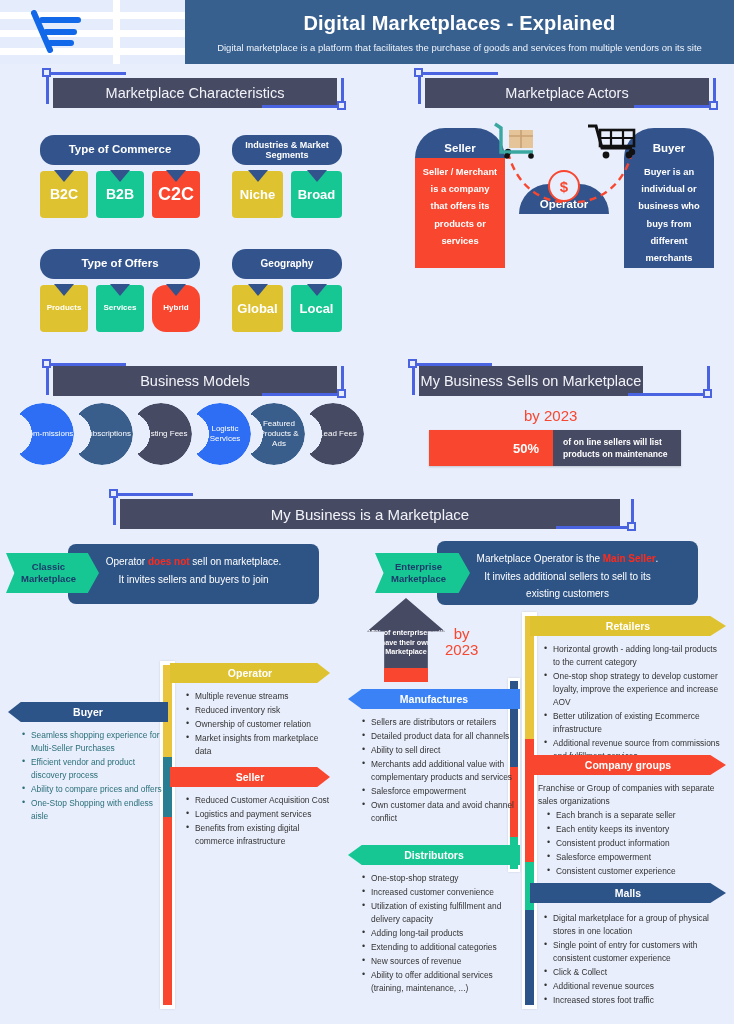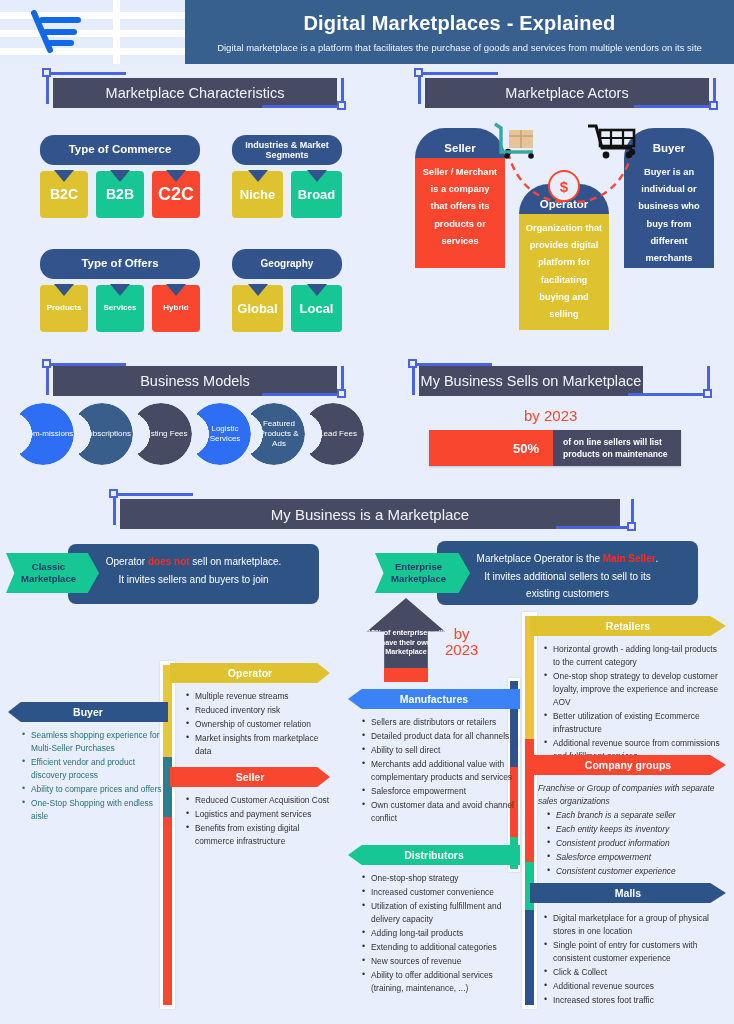--- a/index.html
+++ b/index.html
@@ -249,21 +249,21 @@
   <div class="grp-head">Type of Offers</div>
   <div class="grp-items" style="gap:8px; margin-top:6px;">
     <div class="chip" style="width:48px;height:47px;background:#dfc230;font-size:8px;">
       <span class="notch"></span>
       <span>Products</span>
       </div>
     <div class="chip" style="width:48px;height:47px;background:#17c793;font-size:8px;">
       <span class="notch"></span>
       <span>Services</span>
       </div>
-    <div class="chip" style="width:48px;height:47px;background:#f9462f;font-size:8px;">
+    <div class="chip" style="width:48px;height:47px;background:#f9462f;font-size:8px;border-radius:14px;">
       <span class="notch"></span>
       <span>Hybrid</span>
       </div>
   </div>
 </div>
 
 <div class="grp" style="left:232px; top:249px; width:110px;">
   <div class="grp-head small" style="font-size:10px;">Geography</div>
   <div class="grp-items" style="gap:8px; margin-top:6px;">
     <div class="chip" style="width:51px;height:47px;background:#dfc230;font-size:13px;">
@@ -277,21 +277,20 @@
   </div>
 </div>
 
 <div class="actor" style="left:415px; top:128px; width:90px;">
   <div class="actor-cap" style="height:30px;">Seller</div>
   <div class="actor-body" style="background:#f9462f; height:110px;">Seller / Merchant  is a company that offers its products or services</div>
 </div>
 
 <div class="actor" style="left:519px; top:184px; width:90px;">
   <div class="actor-cap" style="height:30px;">Operator</div>
-  <div class="actor-body" style="background:#dfc230; height:116px;">Organization that provides digital platform for facilitating buying and selling</div>
 </div>
 
 <div class="actor" style="left:624px; top:128px; width:90px;">
   <div class="actor-cap" style="height:30px;">Buyer</div>
   <div class="actor-body" style="background:#32538c; height:110px;">Buyer is an individual or business who buys from different merchants</div>
 </div>
 
 <svg style="position:absolute;left:490px;top:140px;" width:="" width="160" height="75">
   <path d="M18 12 C26 46, 52 62, 74 62" stroke="#f9462f" stroke-width="2.4" fill="none" stroke-dasharray="7 5"></path>
   <path d="M142 12 C134 46, 108 62, 86 62" stroke="#f9462f" stroke-width="2.4" fill="none" stroke-dasharray="7 5"></path>
@@ -456,21 +455,21 @@
   <div class="plist" style="color:#333; padding-left:14px;">
     <div>Horizontal growth - adding long-tail products to the current category</div>
     <div>One-stop shop strategy to develop customer loyalty, improve the experience and increase AOV</div>
     <div>Better utilization of existing Ecommerce infrastructure</div>
     <div>Additional revenue source from commissions and fulfillment services</div>
   </div>
 </div>
 
 <div class="panel" style="left:530px; top:755px; width:196px;">
   <div class="ptag right" style="background:#f9462f;">Company groups</div>
-  <div class="plist" style="color:#333; padding-left:8px;font-style:italic;">
+  <div class="plist" style="color:#333; padding-left:8px;">
     <div class="nob">Franchise or Group of companies with separate sales organizations</div>
     <div class="sub">Each branch is a separate seller</div>
     <div class="sub">Each entity keeps its  inventory</div>
     <div class="sub">Consistent product information</div>
     <div class="sub">Salesforce empowerment</div>
     <div class="sub">Consistent customer experience</div>
   </div>
 </div>
 
 <div class="panel" style="left:530px; top:883px; width:196px;">

